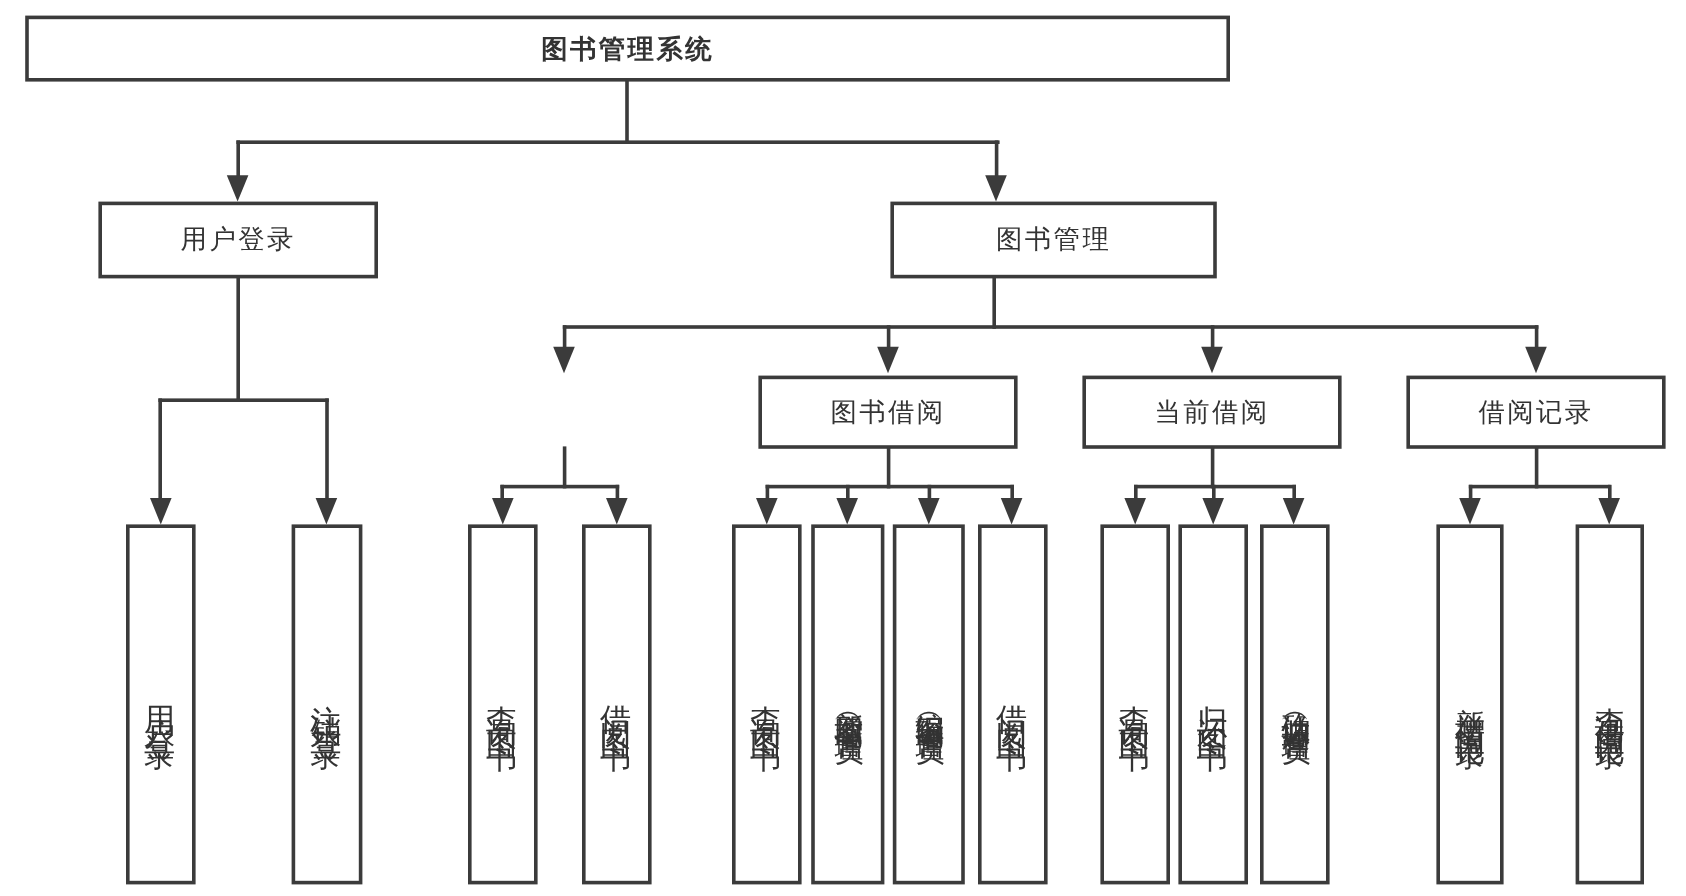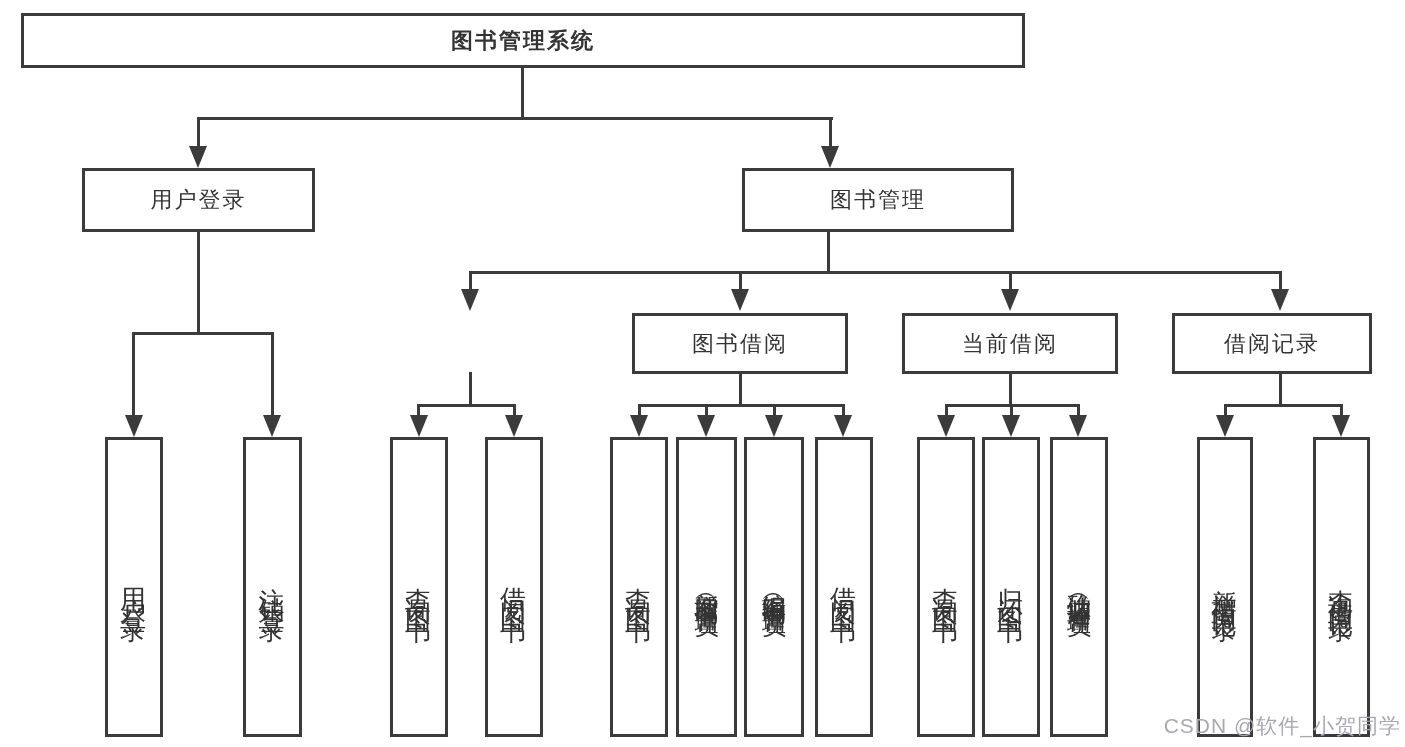--- a/index.html
+++ b/index.html
@@ -88,21 +88,21 @@
 
 
   <div class="node" style="left:632px; top:313px; width:216px; height:61px;">
     <span>图书借阅</span>
   </div>
 
   <div class="node" style="left:902px; top:313px; width:216px; height:61px;">
     <span>当前借阅</span>
   </div>
 
-  <div class="node" style="left:1172px; top:313px; width:200px; height:61px;">
+  <div class="node" style="left:1172px; top:313px; width:216px; height:61px;">
     <span>借阅记录</span>
   </div>
 
   <div class="leaf leaf-short" style="left:105px; width:58px;">
     <span class="vtext">用户登录</span>
   </div>
   <div class="leaf leaf-short" style="left:243px; width:59px;">
     <span class="vtext">注销登录</span>
   </div>
 
@@ -195,15 +195,14 @@
   <div class="ln" style="left:1077px; top:404px; width:3px; height:12px;"></div>
   <div class="arr" style="left:1069px; top:415px;"></div>
 
   <div class="ln" style="left:1279px; top:372px; width:3px; height:35px;"></div>
   <div class="ln" style="left:1224px; top:404px; width:118px; height:3px;"></div>
   <div class="ln" style="left:1224px; top:404px; width:3px; height:12px;"></div>
   <div class="arr" style="left:1216px; top:415px;"></div>
   <div class="ln" style="left:1340px; top:404px; width:3px; height:12px;"></div>
   <div class="arr" style="left:1332px; top:415px;"></div>
 
-  <div class="watermark">CSDN @软件_小贺同学</div>
 
 </div>
 
 </body></html>

